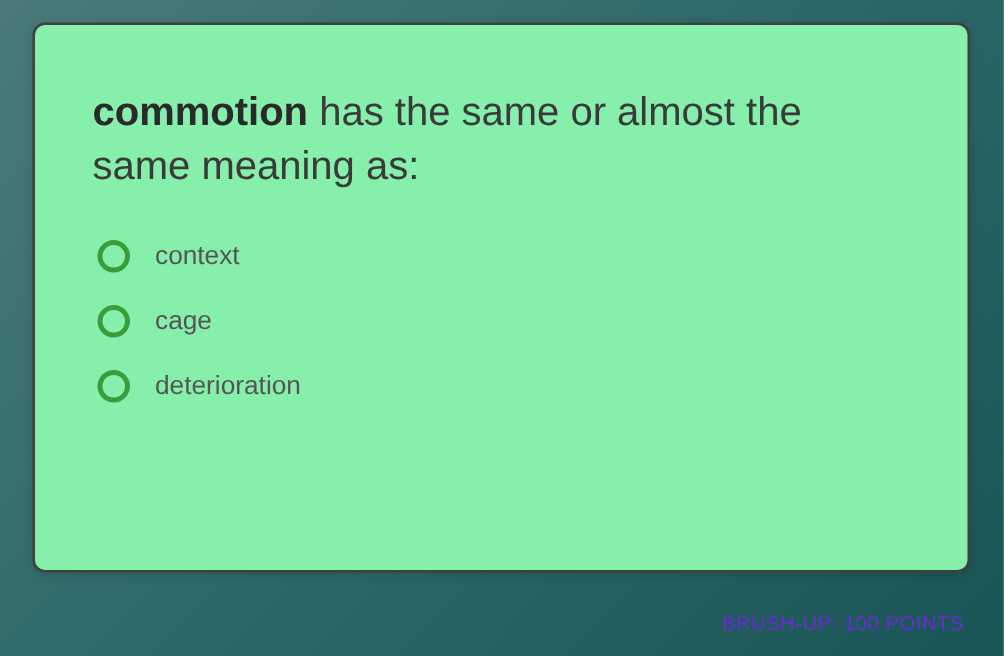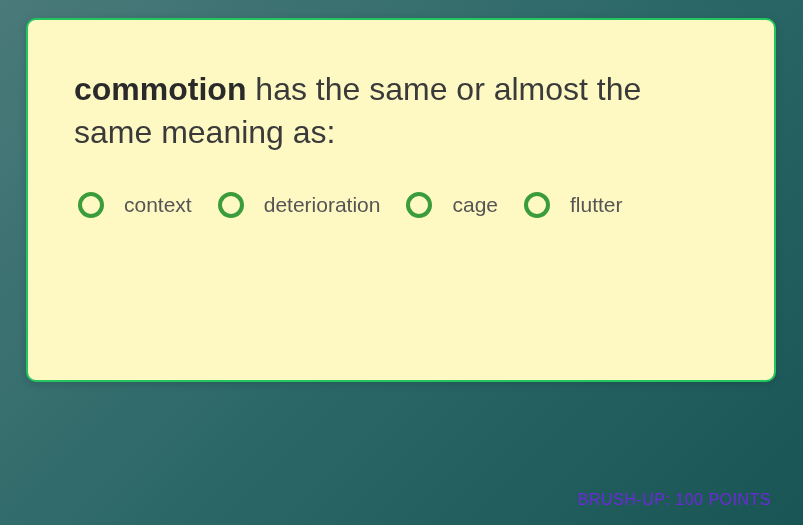--- a/index.html
+++ b/index.html
@@ -13,40 +13,41 @@
       background: linear-gradient(135deg, #4a7a7a 0%, #2d6868 50%, #1a5555 100%);
       font-family: 'Segoe UI', Tahoma, Geneva, Verdana, sans-serif;
       position: relative;
       overflow: hidden;
     }
     .card {
       position: absolute;
       top: 18px;
       left: 26px;
       width: 750px;
-      height: 364px;
-      background: #fef9c3;
-      border: 2px solid #22c55e;
+      height: 440px;
+      background: #86efac;
+      border: 2px solid #404040;
       border-radius: 10px;
       padding: 48px 46px 30px 46px;
       box-shadow: 0 2px 8px rgba(0,0,0,0.15);
     }
     .question {
       font-size: 32px;
       color: #3a3a3a;
       line-height: 1.35;
       margin-bottom: 38px;
       font-weight: 400;
     }
     .question .bold-word {
       font-weight: 700;
       color: #2a2a2a;
     }
     .options {
       display: flex;
+      flex-direction: column;
       gap: 26px;
       padding-left: 4px;
     }
     .option {
       display: flex;
       align-items: center;
       gap: 20px;
       cursor: pointer;
     }
     .radio {
@@ -79,26 +80,22 @@
   <div class="question">
     <span class="bold-word">commotion</span><span> has the same or almost the same meaning as:</span>
   </div>
   <div class="options">
     <div class="option">
       <div class="radio"></div>
       <span class="option-label">context</span>
     </div>
     <div class="option">
       <div class="radio"></div>
-      <span class="option-label">deterioration</span>
-    </div>
-    <div class="option">
-      <div class="radio"></div>
       <span class="option-label">cage</span>
     </div>
     <div class="option">
       <div class="radio"></div>
-      <span class="option-label">flutter</span>
+      <span class="option-label">deterioration</span>
     </div>
   </div>
 </div>
 
 <div class="footer">BRUSH-UP: 100 POINTS</div>
 
 </body></html>

